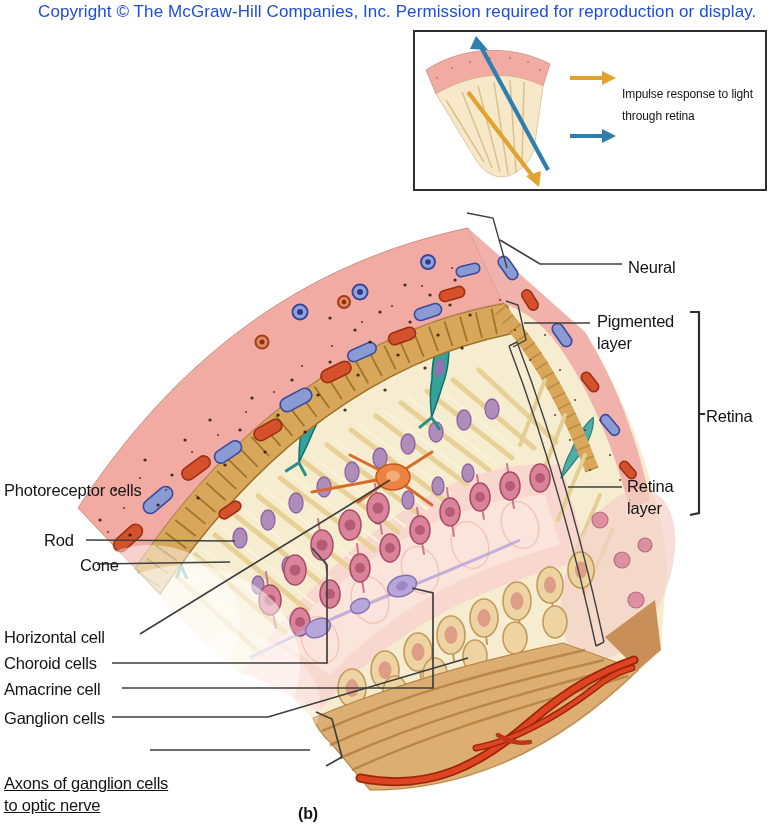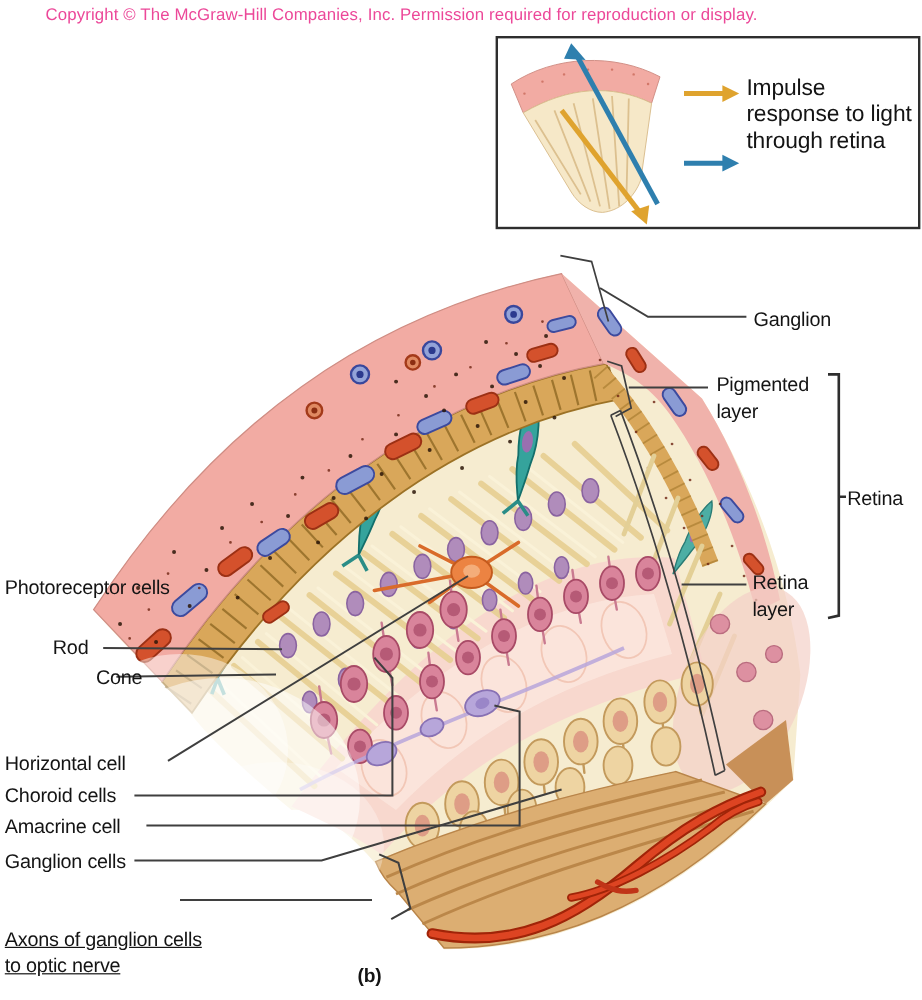--- a/index.html
+++ b/index.html
@@ -1,21 +1,21 @@
 <!DOCTYPE html>
 <html><head>
 <meta charset="utf-8">
 <style>
   html,body{margin:0;padding:0;background:#ffffff;}
   #stage{position:relative;width:768px;height:833px;background:#ffffff;overflow:hidden;
          font-family:"Liberation Sans", sans-serif;color:#151515;}
   #art{position:absolute;left:0;top:0;z-index:1;}
   .txt{position:absolute;z-index:3;line-height:22px;font-size:16.5px;letter-spacing:-0.2px;color:#141414;}
-  .small{font-size:14px;line-height:16px;letter-spacing:0.1px;color:#ec4899;}
-  .legendtxt{font-size:19px;line-height:22px;letter-spacing:-0.1px;}
+  .small{font-size:17px;line-height:16px;letter-spacing:0.1px;color:#1d4ed8;}
+  .legendtxt{font-size:12px;line-height:22px;letter-spacing:-0.1px;margin-top:20px;}
   .caption{font-weight:bold;font-size:16px;}
   #legend-box{position:absolute;left:413px;top:30px;width:350px;height:157px;
               border:2px solid #2e2e2e;background:#ffffff;z-index:0;}
 </style>
 </head>
 <body>
 
 <div id="stage">
 
   <div id="legend-box"></div>
@@ -318,21 +318,21 @@
         <path d="M570,136 L604,136" stroke="#2e7fae" stroke-width="4.2"></path>
         <polygon points="616,136 602,129 602,143" fill="#2e7fae"></polygon>
       </g>
     </g>
   </svg>
 
   <div class="txt small" style="left:38px;top:4px;white-space:nowrap;">Copyright © The McGraw-Hill Companies, Inc. Permission required for reproduction or display.</div>
 
   <div class="txt legendtxt" style="left:622px;top:63px;width:146px;">Impulse response to light through retina</div>
 
-  <div class="txt" style="left:628px;top:256px;">Ganglion</div>
+  <div class="txt" style="left:628px;top:256px;">Neural</div>
   <div class="txt" style="left:597px;top:310px;width:100px;">Pigmented layer</div>
   <div class="txt" style="left:706px;top:405px;">Retina</div>
   <div class="txt" style="left:627px;top:475px;width:80px;">Retina layer</div>
 
   <div class="txt" style="left:4px;top:479px;width:140px;">Photoreceptor cells</div>
   <div class="txt" style="left:44px;top:529px;">Rod</div>
   <div class="txt" style="left:44px;top:554px;margin-left:36px;">Cone</div>
   <div class="txt" style="left:4px;top:626px;">Horizontal cell</div>
   <div class="txt" style="left:4px;top:652px;">Choroid cells</div>
   <div class="txt" style="left:4px;top:678px;">Amacrine cell</div>

